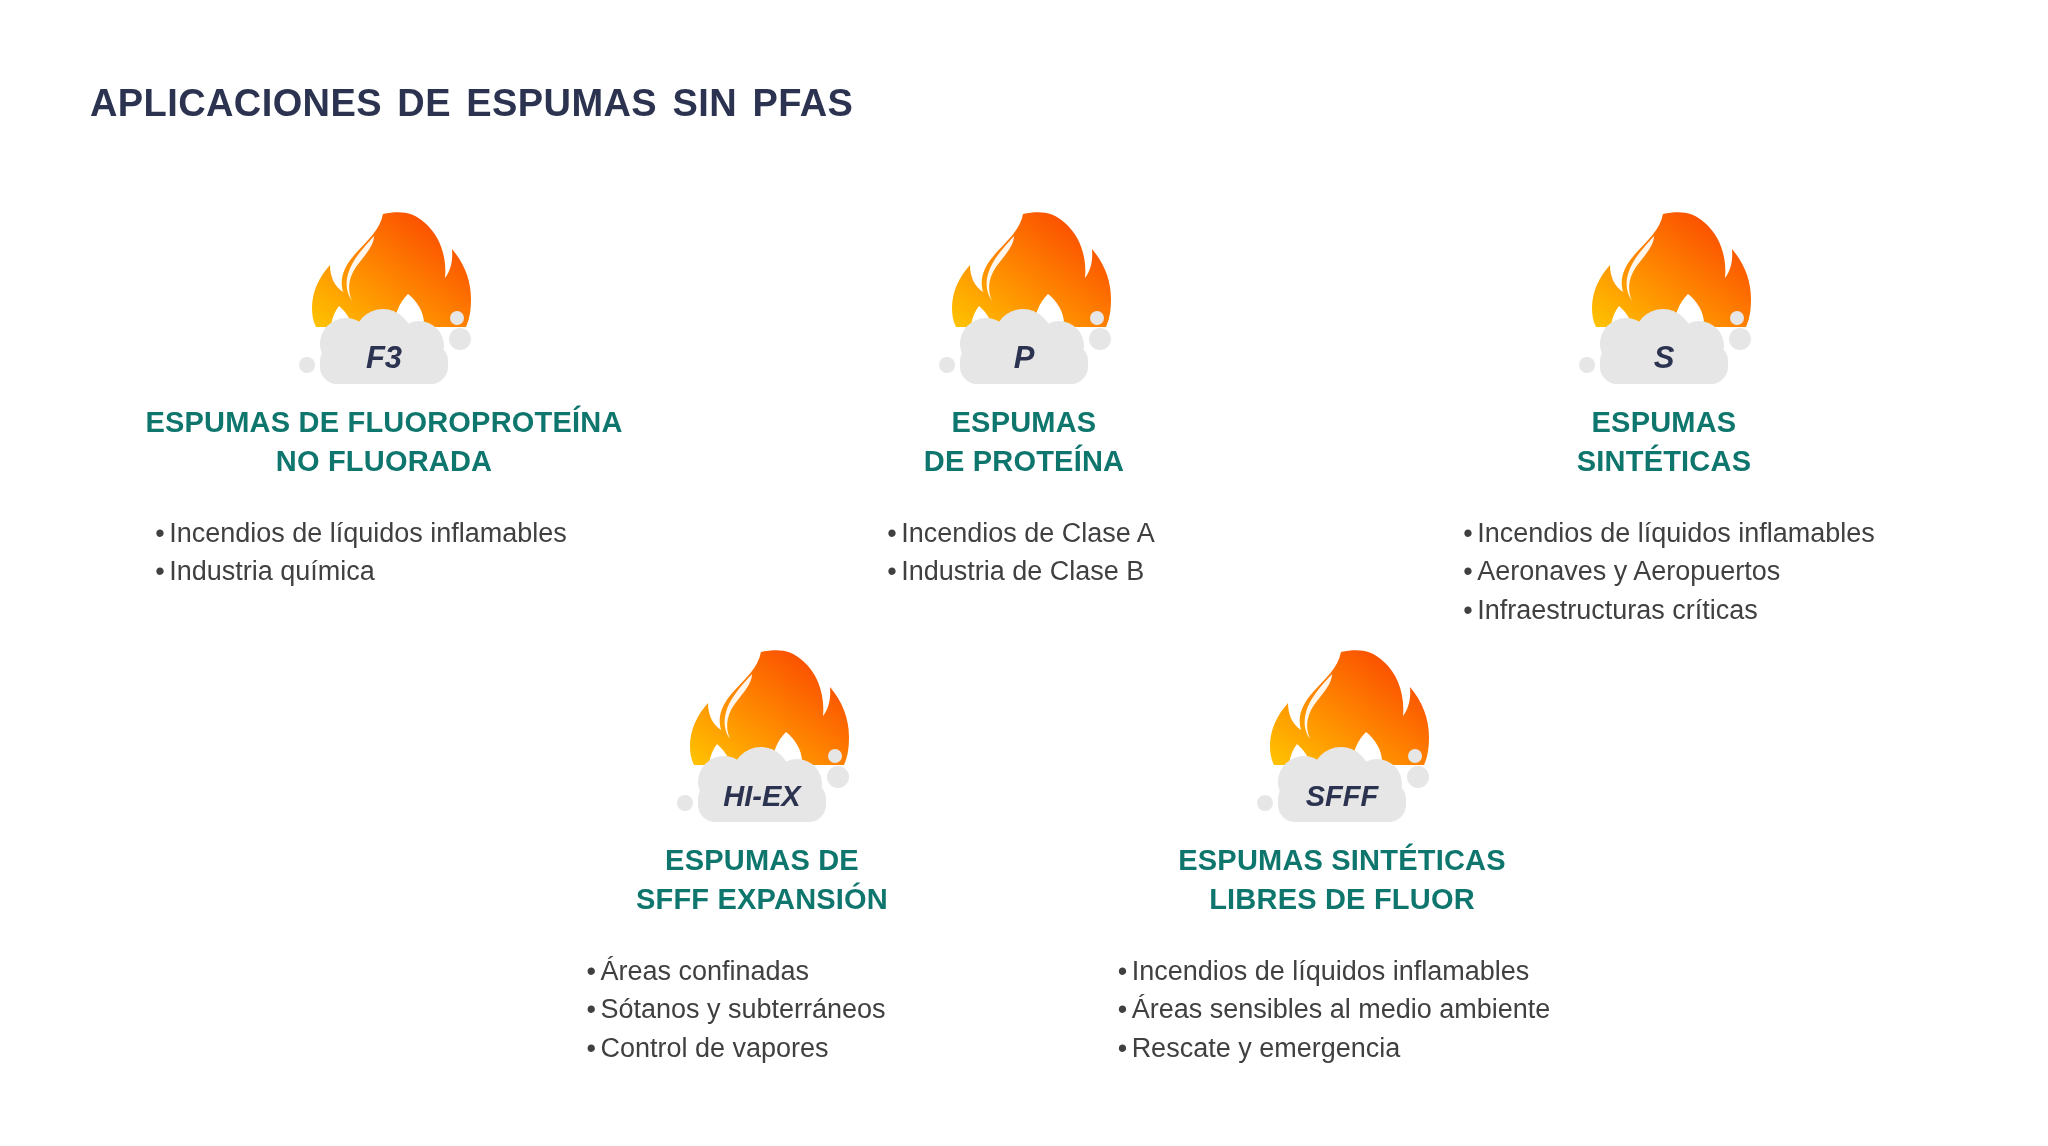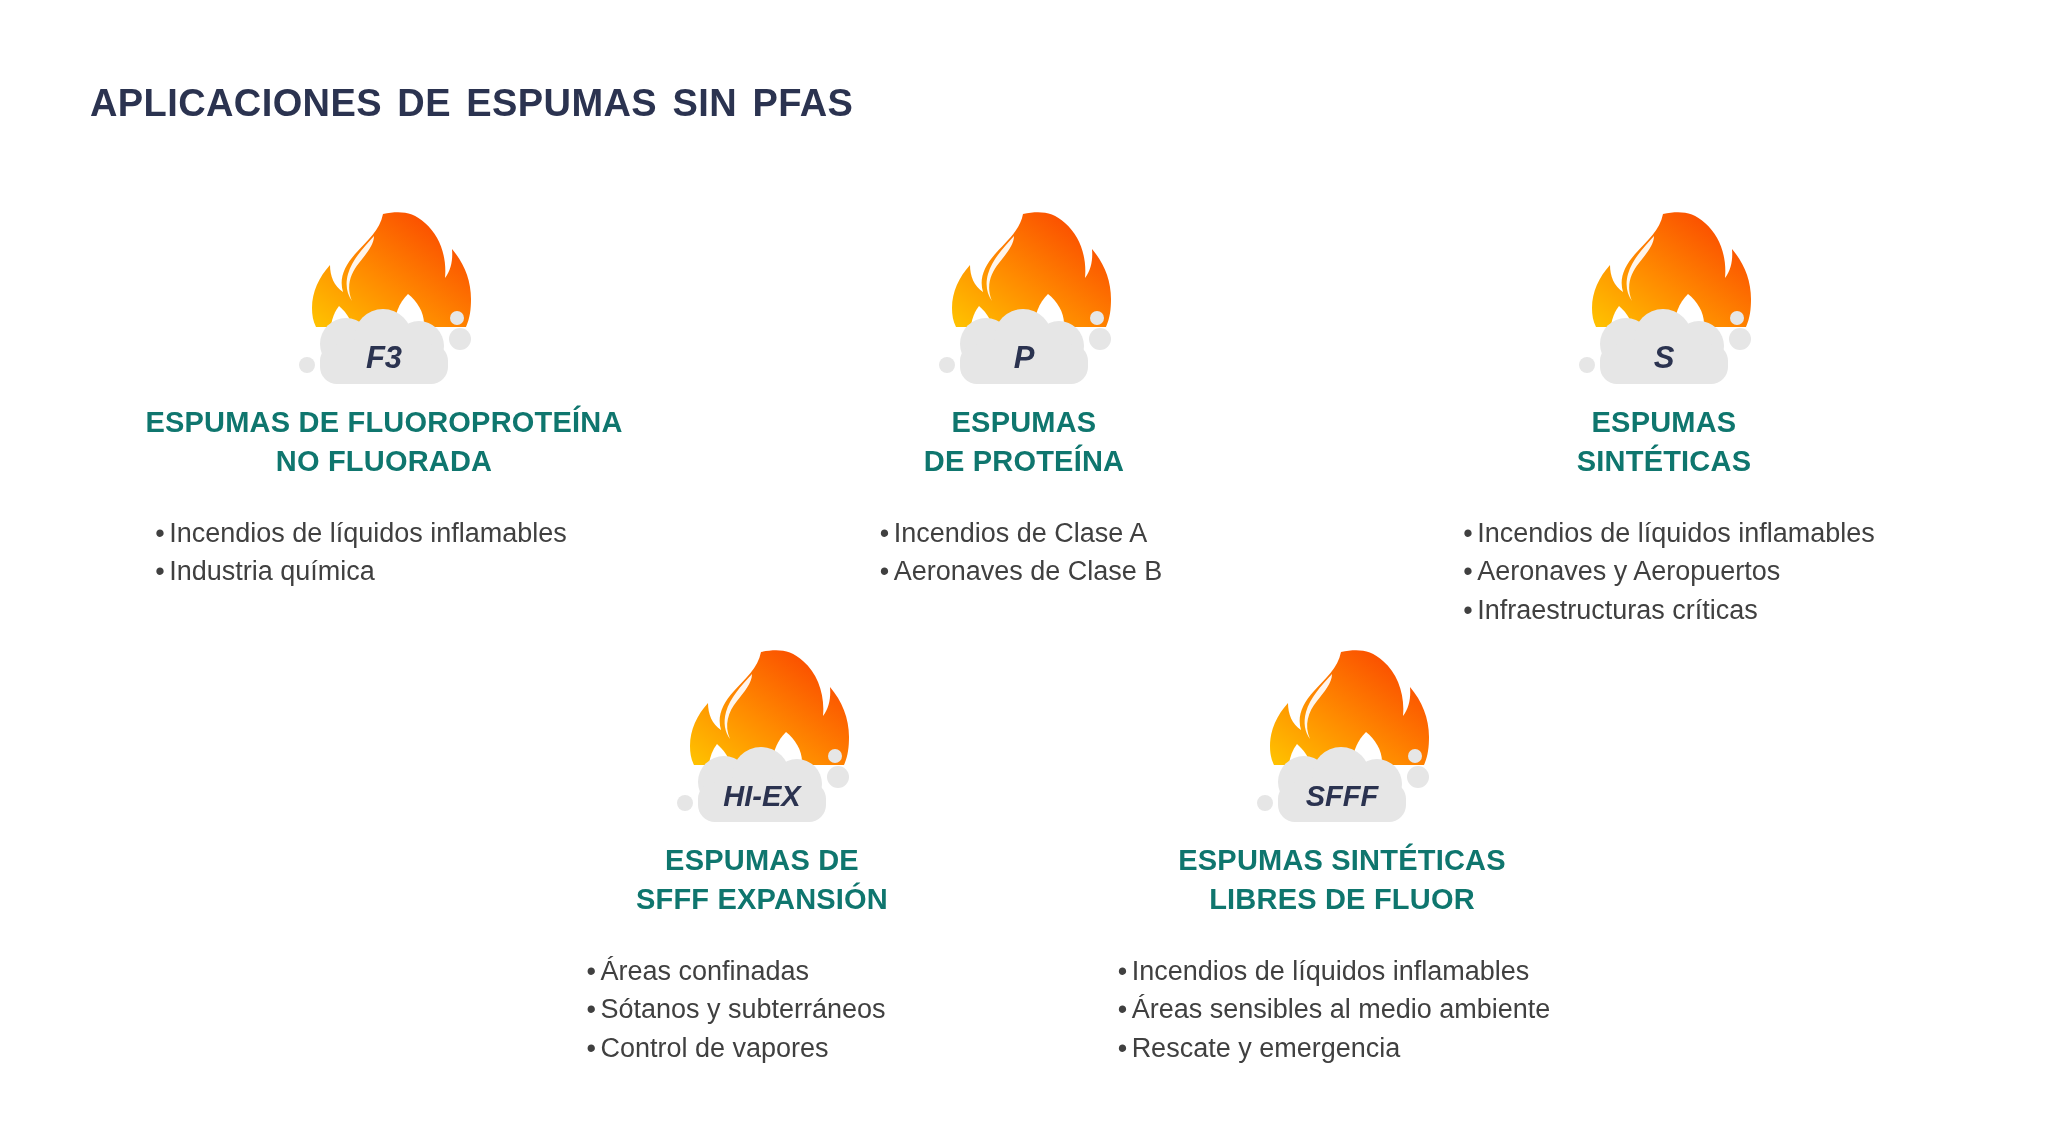--- a/index.html
+++ b/index.html
@@ -191,21 +191,21 @@
           <circle cx="181" cy="129" r="11"></circle>
           <circle cx="178" cy="108" r="7"></circle>
         </g>
         <text class="badge-text badge-p" x="105" y="158">P</text>
       </svg>
     </div>
     <div class="card-heading">ESPUMAS
 DE PROTEÍNA</div>
     <ul class="bullets">
       <li><span class="dot">•</span><span>Incendios de Clase A</span></li>
-      <li><span class="dot">•</span><span>Aeronaves de Clase B</span></li>
+      <li><span class="dot">•</span><span>Industria de Clase B</span></li>
     </ul>
   </div>
 
   <div class="card card-s">
     <div class="icon-wrap">
       <svg viewBox="0 0 210 185" xmlns="http://www.w3.org/2000/svg">
         <defs>
           <linearGradient id="fg3" x1="0" y1="1" x2="1" y2="0">
             <stop offset="0%" stop-color="#ffc400"></stop>
             <stop offset="42%" stop-color="#ff8a00"></stop>

